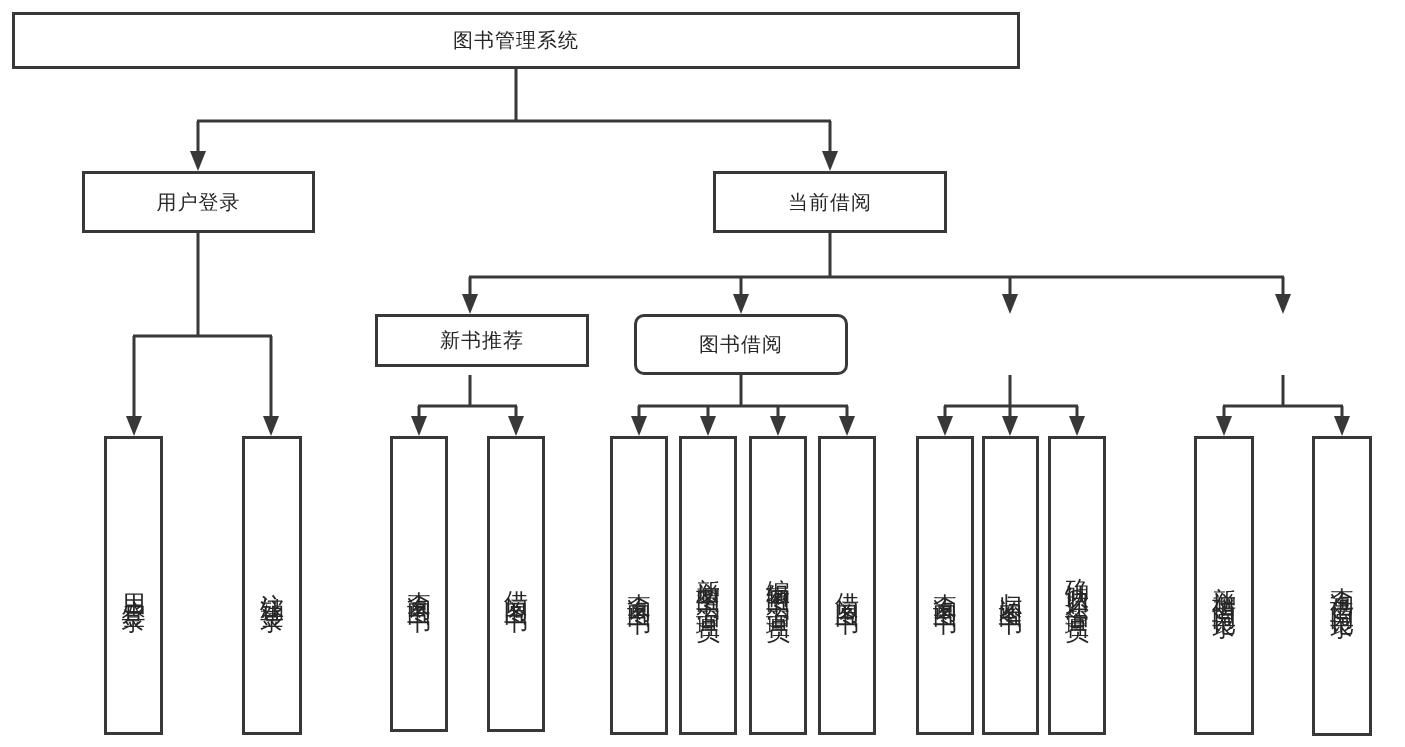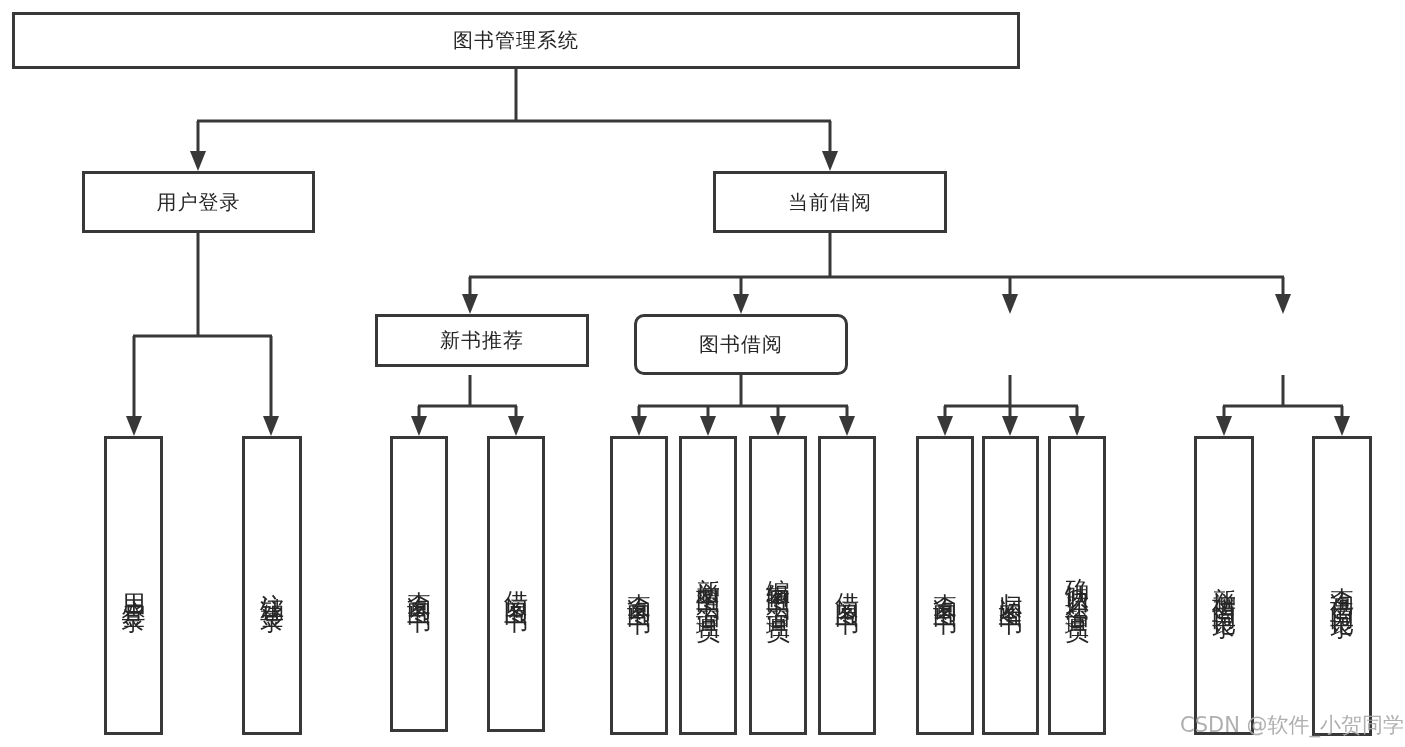--- a/index.html
+++ b/index.html
@@ -168,15 +168,14 @@
     <span class="vlabel">确认归还（管理员）</span>
   </div>
 
   <div class="node vnode" style="left:1194px; top:436px; width:60px; height:299px;">
     <span class="vlabel">新增借阅记录</span>
   </div>
   <div class="node vnode" style="left:1312px; top:436px; width:60px; height:300px;">
     <span class="vlabel">查询借阅记录</span>
   </div>
 
-  <div class="watermark">CSDN @软件_小贺同学</div>
 
 </div>
 
 </body></html>

